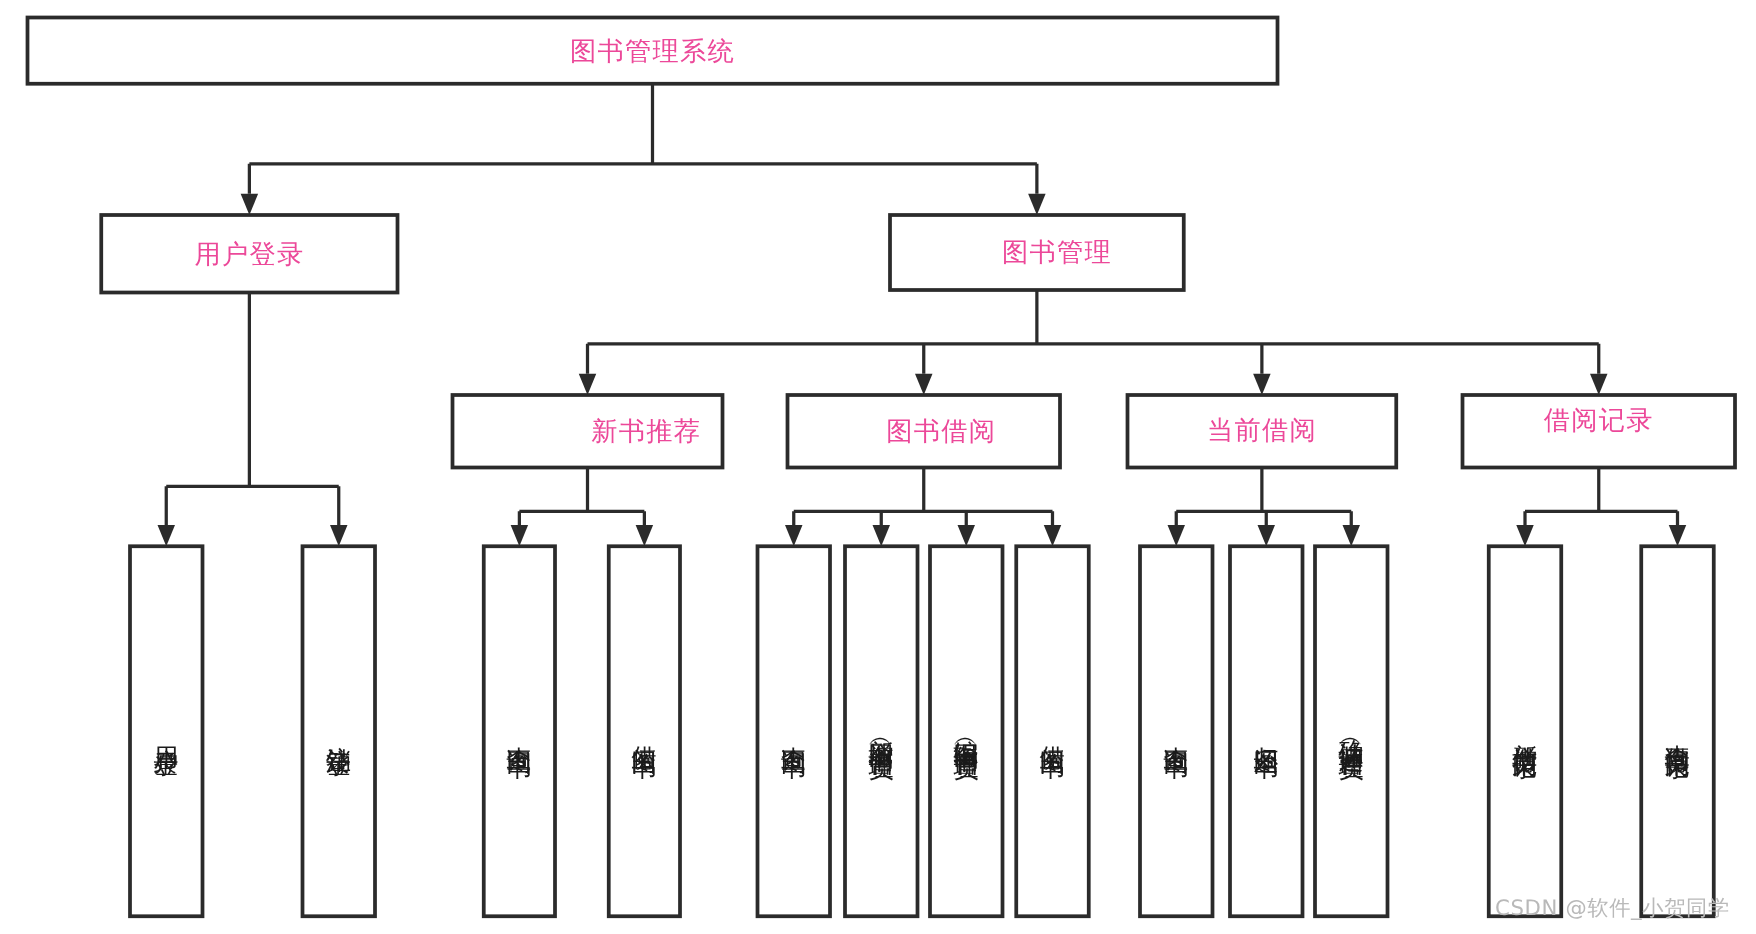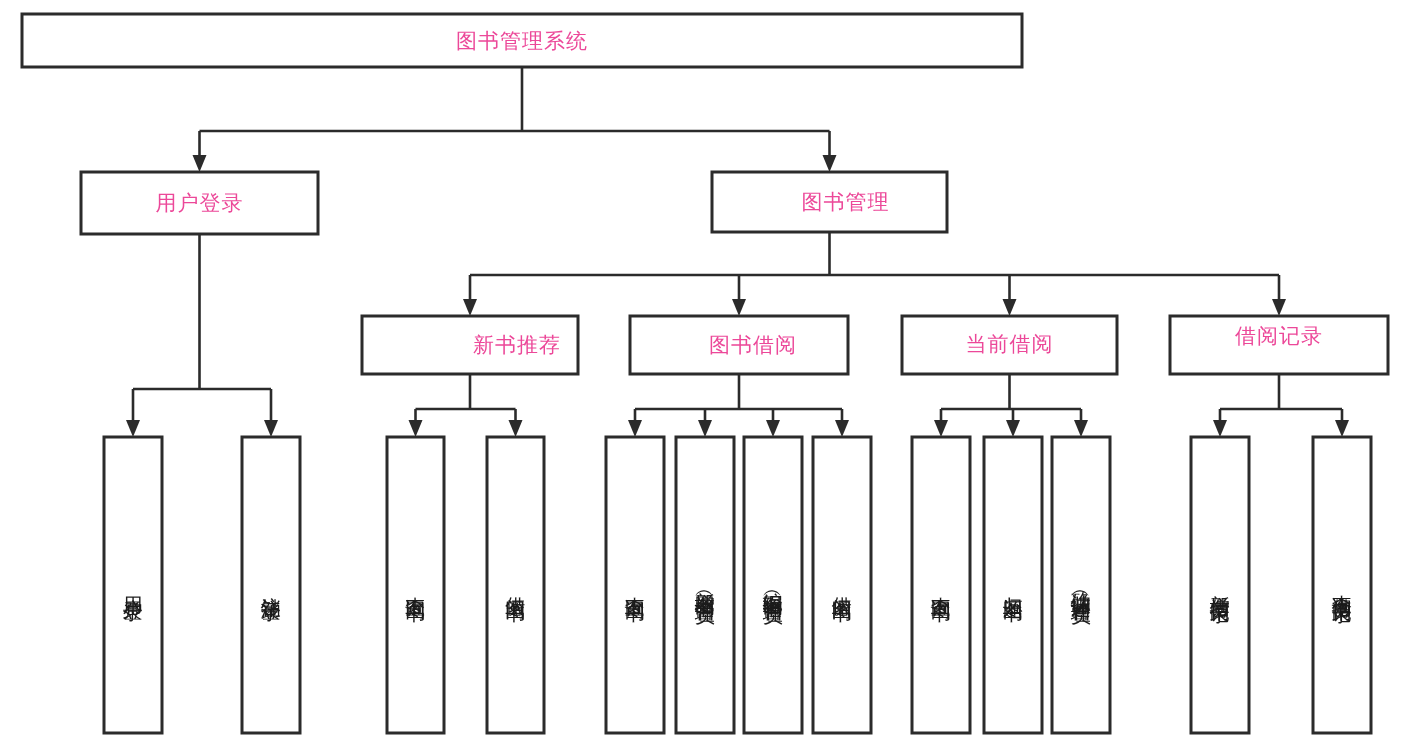--- a/index.html
+++ b/index.html
@@ -174,14 +174,15 @@
       <div class="leaf-label" style="left: 676px; top: 437px; width: 58px; height: 296px;">新增图书（管理员）</div>
       <div class="leaf-label" style="left: 744px; top: 437px; width: 58px; height: 296px;">编辑图书（管理员）</div>
       <div class="leaf-label" style="left: 813px; top: 437px; width: 58px; height: 296px;">借阅图书</div>
       <div class="leaf-label" style="left: 912px; top: 437px; width: 58px; height: 296px;">查询图书</div>
       <div class="leaf-label" style="left: 984px; top: 437px; width: 58px; height: 296px;">归还图书</div>
       <div class="leaf-label" style="left: 1052px; top: 437px; width: 58px; height: 296px;">确认归还（管理员）</div>
       <div class="leaf-label" style="left: 1191px; top: 437px; width: 58px; height: 296px;">新增借阅记录</div>
       <div class="leaf-label" style="left: 1313px; top: 437px; width: 58px; height: 296px;">查询借阅记录</div>
     </div>
 
+  <div class="watermark" style="left:1196px; top:715px;">CSDN @软件_小贺同学</div>
 
 </div>
 
 </body></html>

